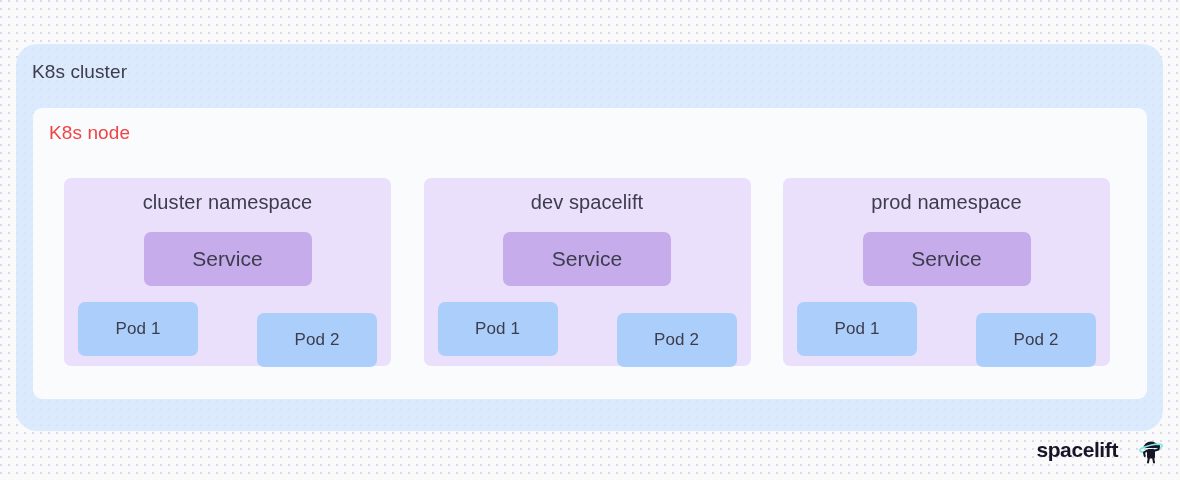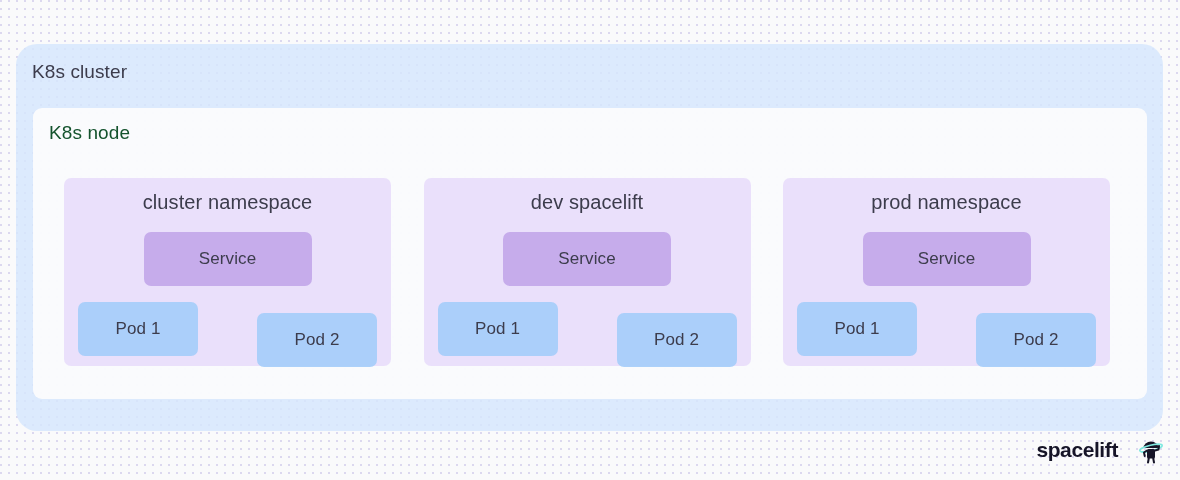--- a/index.html
+++ b/index.html
@@ -56,21 +56,21 @@
     background: rgba(252, 252, 253, 0.93);
     border-radius: 9px;
     box-sizing: border-box;
   }
   .node-label {
     position: absolute;
     left: 16px;
     top: 14px;
     font-size: 19px;
     font-weight: 400;
-    color: #14532d;
+    color: #ef4444;
     letter-spacing: 0.1px;
     white-space: nowrap;
   }
 
   
   .ns-row {
     position: absolute;
     left: 31px;
     top: 70px;
     width: 1046px;
@@ -104,21 +104,21 @@
     top: 54px;
     left: 50%;
     transform: translateX(-50%);
     width: 168px;
     height: 54px;
     background: #c6aceb;
     border-radius: 7px;
     display: flex;
     align-items: center;
     justify-content: center;
-    font-size: 17px;
+    font-size: 21px;
     font-weight: 400;
     color: #3c3c4c;
     letter-spacing: 0.1px;
     box-sizing: border-box;
   }
 
   .pods {
     position: absolute;
     top: 124px;
     left: 14px;

